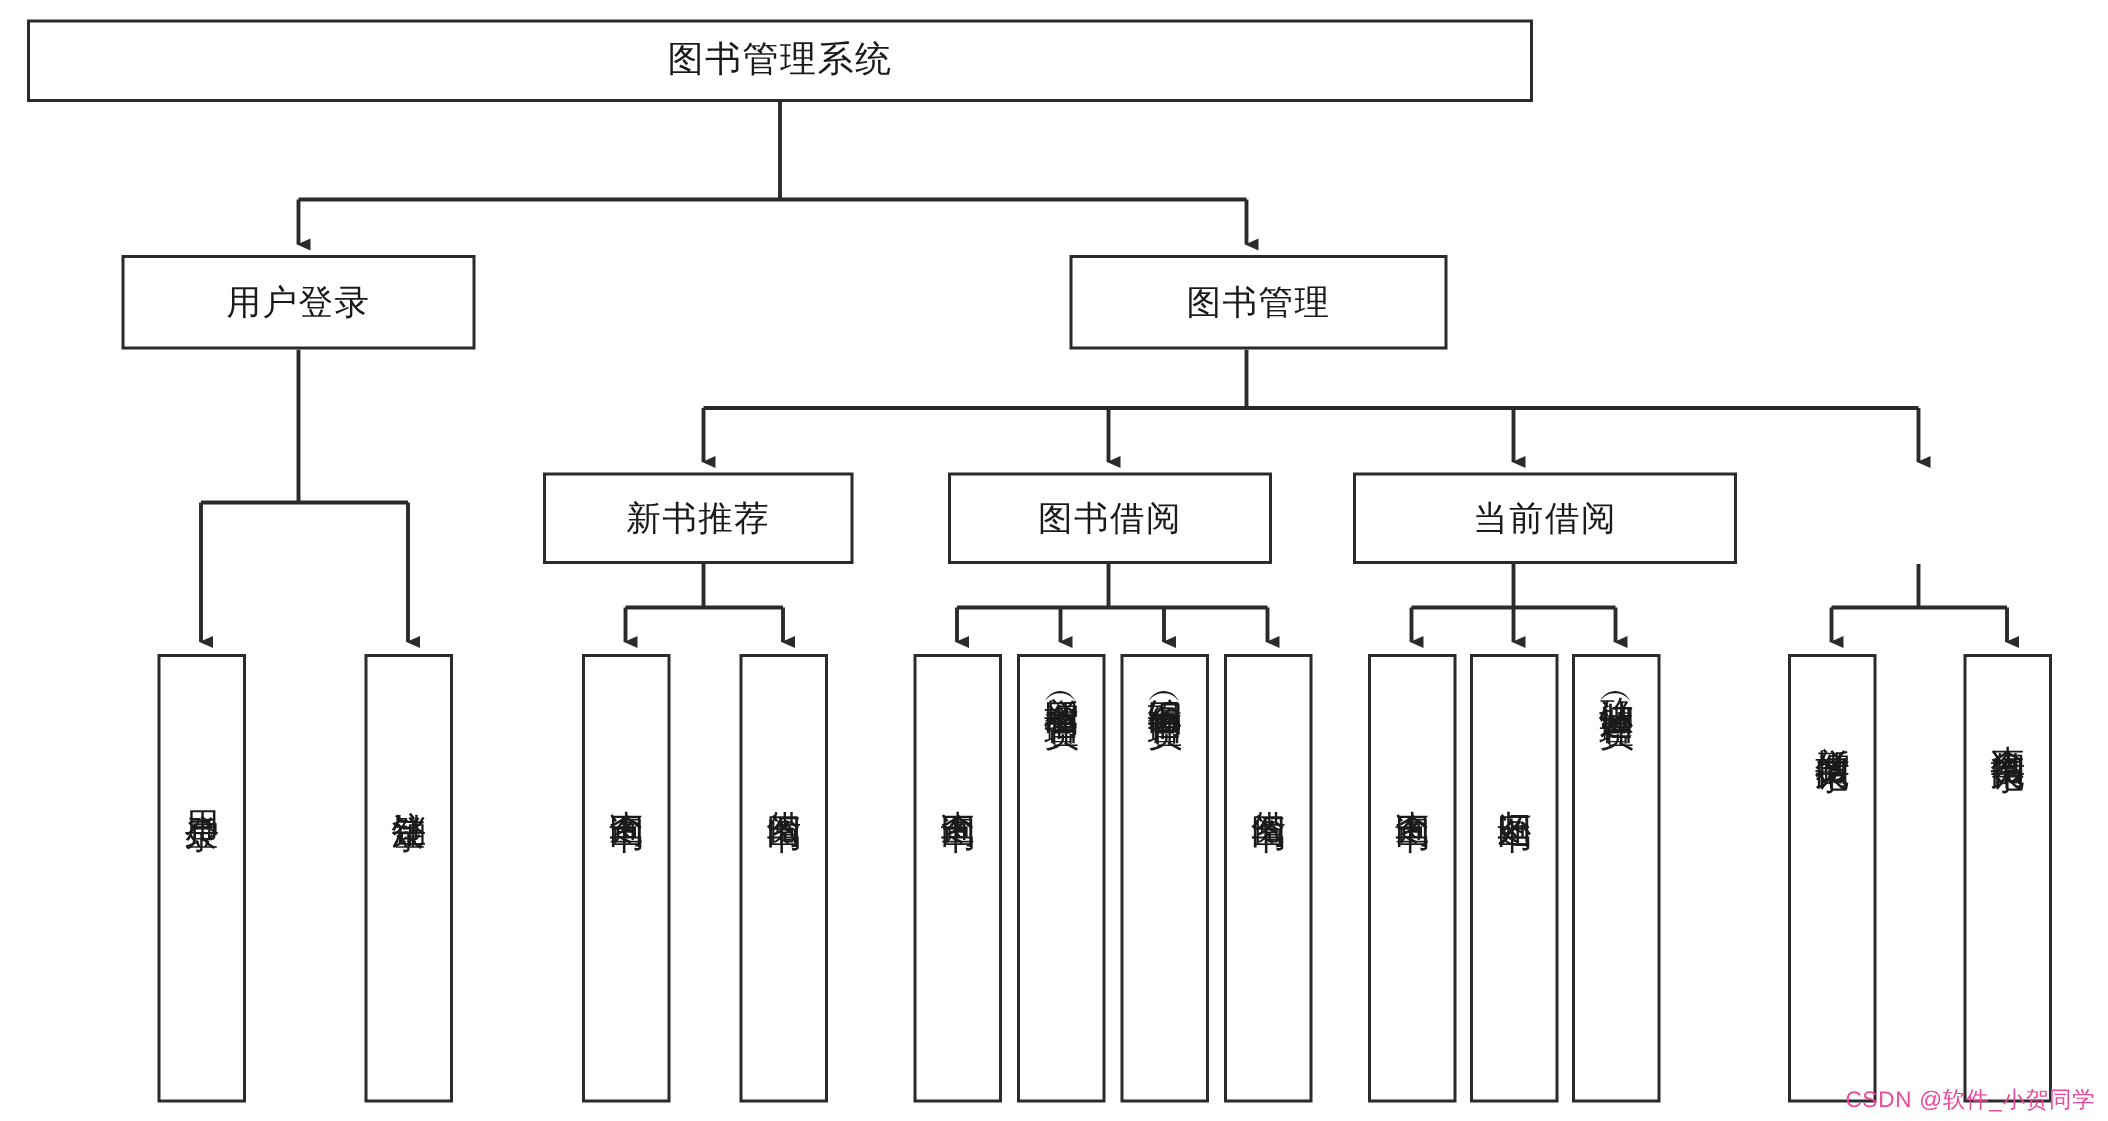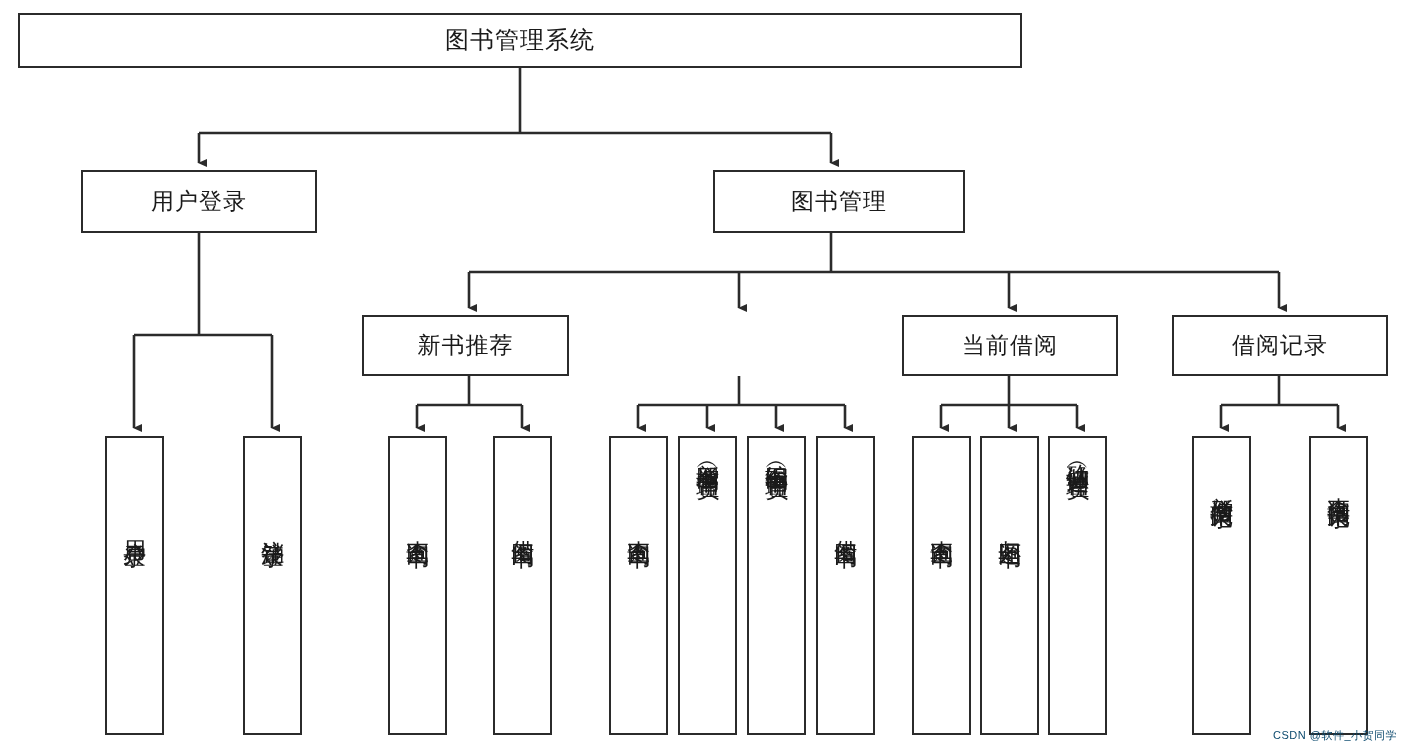--- a/index.html
+++ b/index.html
@@ -62,22 +62,22 @@
     white-space: nowrap;
     display: block;
   }
   .leaf-short .node-v {
     margin-top: 0;
   }
   .watermark {
     position: absolute;
     right: 8px;
     bottom: 4px;
-    font-size: 11px;
-    color: #0c4a6e;
+    font-size: 15px;
+    color: #ec4899;
     letter-spacing: 0.5px;
     white-space: nowrap;
     z-index: 3;
     user-select: none;
   }
 </style>
 </head>
 <body>
 
 <div id="diagram-canvas">
@@ -142,25 +142,25 @@
   <div class="node" style="left:81px; top:170px; width:236px; height:63px;">
     <span class="node-h">用户登录</span>
   </div>
   <div class="node" style="left:713px; top:170px; width:252px; height:63px;">
     <span class="node-h">图书管理</span>
   </div>
 
   <div class="node" style="left:362px; top:315px; width:207px; height:61px;">
     <span class="node-h">新书推荐</span>
   </div>
-  <div class="node" style="left:902px; top:315px; width:216px; height:61px;">
+  <div class="node" style="left:632px; top:315px; width:216px; height:61px;">
+    <span class="node-h">图书借阅</span>
+  </div>
+  <div class="node" style="left:902px; top:315px; width:256px; height:61px;">
     <span class="node-h">当前借阅</span>
-  </div>
-  <div class="node" style="left:1172px; top:315px; width:216px; height:61px;">
-    <span class="node-h">借阅记录</span>
   </div>
 
   <div class="node node-leaf leaf-short" style="left:105px; top:436px; width:59px; height:299px; padding-top:84px;">
     <span class="node-v">用户登录</span>
   </div>
   <div class="node node-leaf leaf-short" style="left:243px; top:436px; width:59px; height:299px; padding-top:84px;">
     <span class="node-v">注销登录</span>
   </div>
 
   <div class="node node-leaf leaf-short" style="left:388px; top:436px; width:59px; height:299px; padding-top:84px;">

